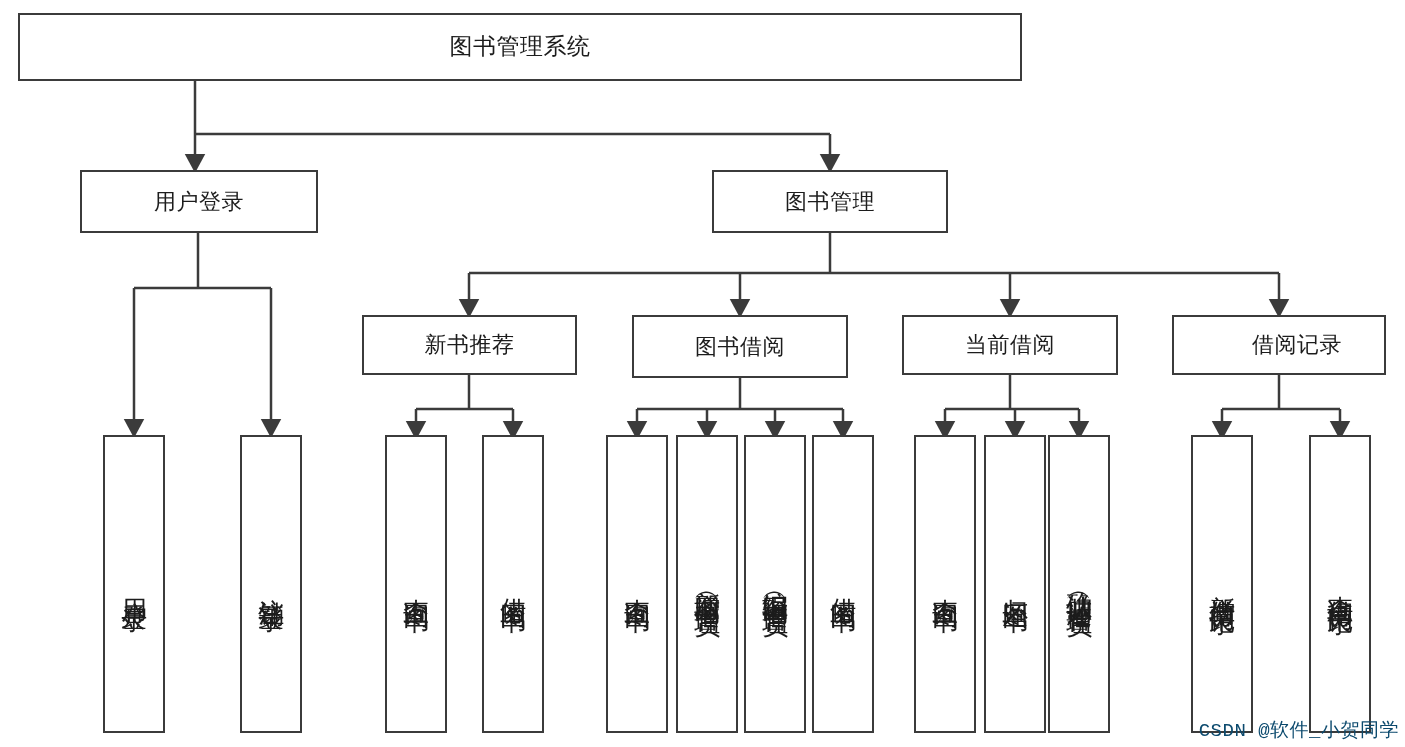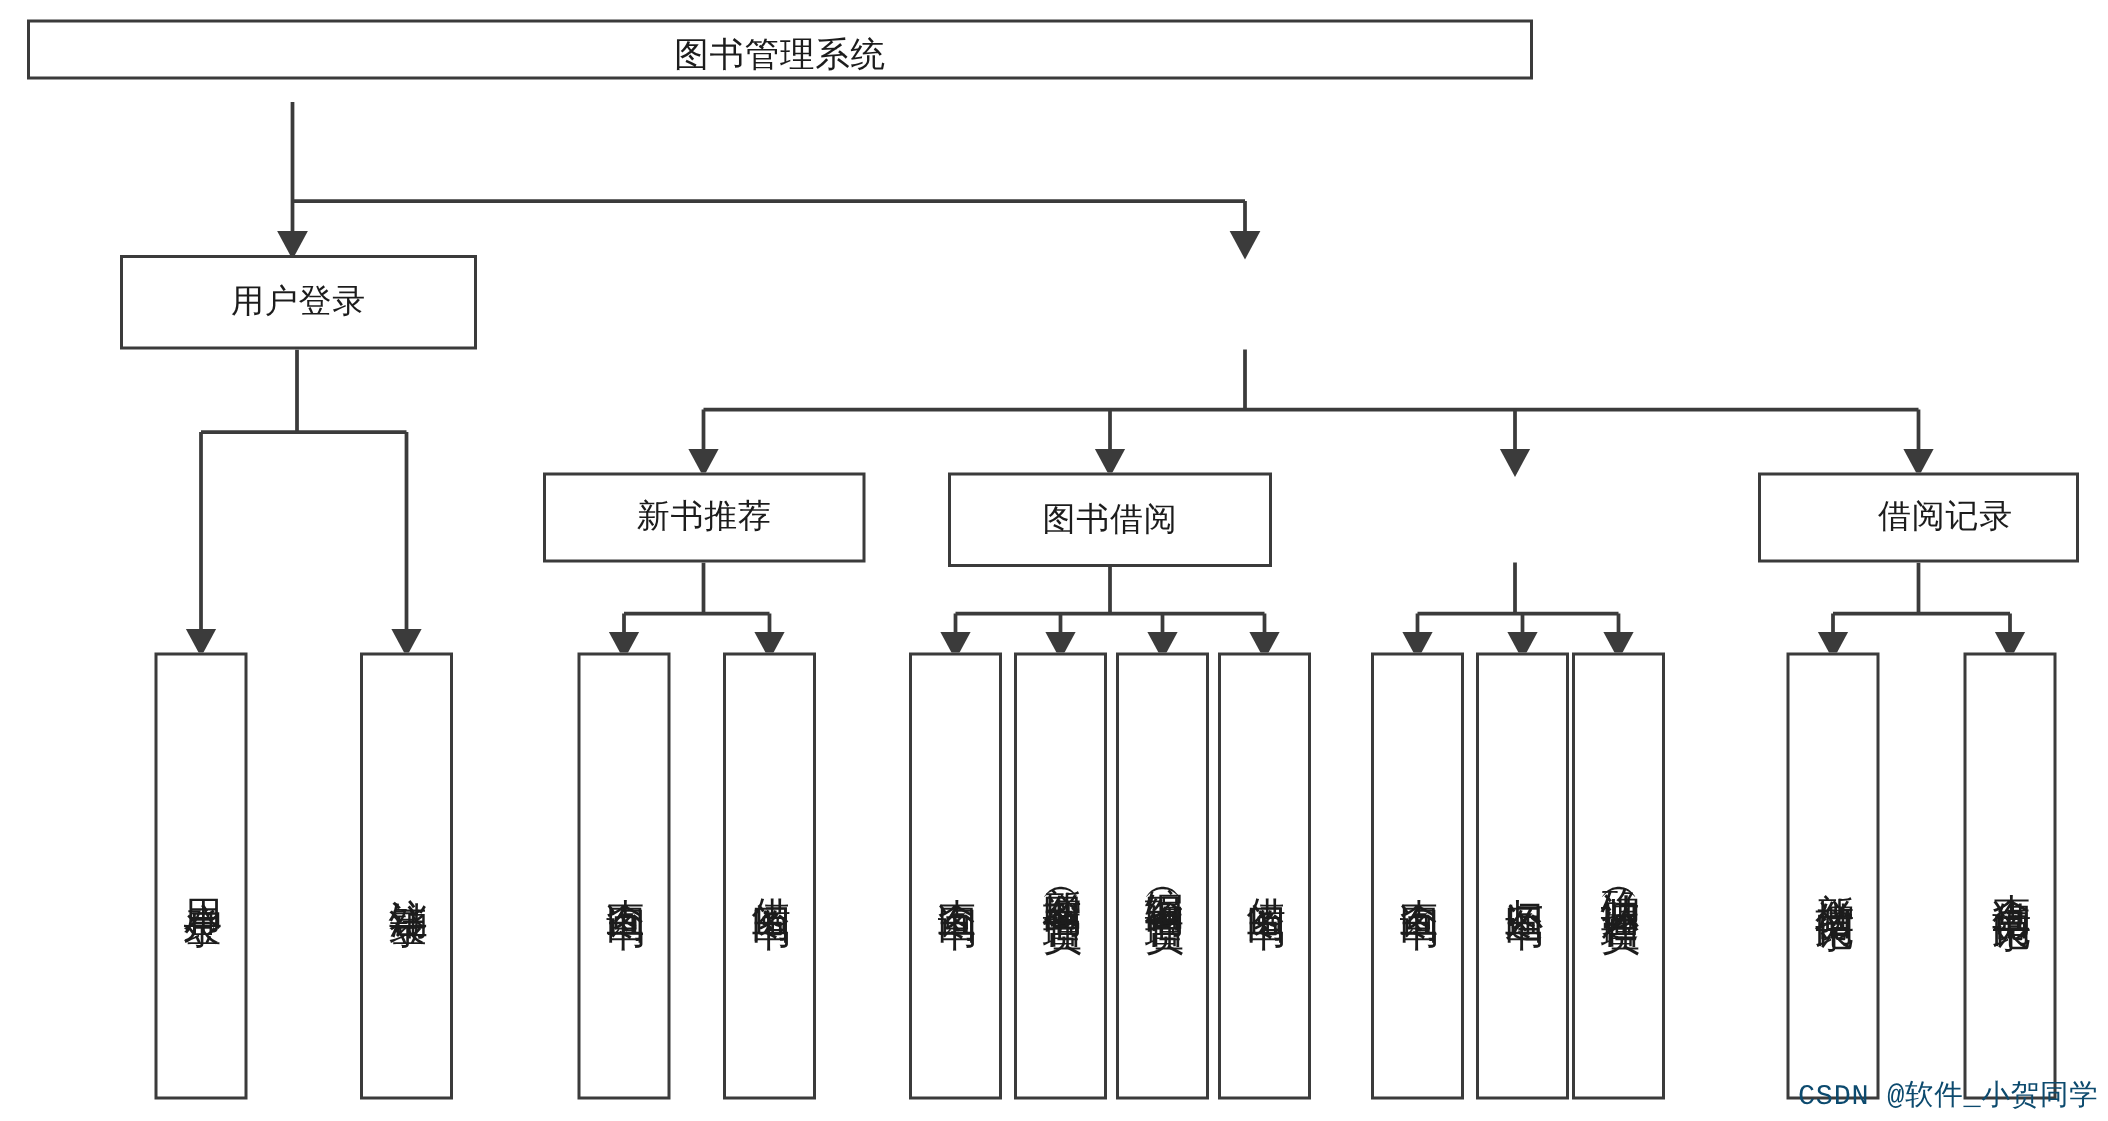--- a/index.html
+++ b/index.html
@@ -114,33 +114,39 @@
       <path d="M1015,409 L1015,430" marker-end="url(#arrow)"></path>
       <path d="M1079,409 L1079,430" marker-end="url(#arrow)"></path>
 
       <path d="M1279,375 L1279,409"></path>
       <path d="M1222,409 L1340,409"></path>
       <path d="M1222,409 L1222,430" marker-end="url(#arrow)"></path>
       <path d="M1340,409 L1340,430" marker-end="url(#arrow)"></path>
     </g>
   </svg>
 
-  <div class="node h-node" id="node-root" style="left:18px;top:13px;width:1004px;height:40px;align-items:flex-end;">
+  <div class="node h-node" id="node-root" style="left:18px;top:13px;width:1004px;height:68px;">
     <span class="lbl">图书管理系统</span>
   </div>
 
   <div class="node h-node" style="left:80px;top:170px;width:238px;height:63px;">
     <span class="lbl">用户登录</span>
+  </div>
+  <div class="node h-node" style="left:712px;top:170px;width:236px;height:63px;">
+    <span class="lbl">图书管理</span>
   </div>
 
   <div class="node h-node" style="left:362px;top:315px;width:215px;height:60px;justify-content:center;">
     <span class="lbl">新书推荐</span>
   </div>
   <div class="node h-node" style="left:632px;top:315px;width:216px;height:63px;">
     <span class="lbl">图书借阅</span>
+  </div>
+  <div class="node h-node" style="left:902px;top:315px;width:216px;height:60px;">
+    <span class="lbl">当前借阅</span>
   </div>
   <div class="node h-node" style="left:1172px;top:315px;width:214px;height:60px;padding-left:36px;">
     <span class="lbl">借阅记录</span>
   </div>
 
   <div class="node v-node" style="left:103px;top:435px;width:62px;height:298px;">
     <span class="lbl">用户登录</span>
   </div>
   <div class="node v-node" style="left:240px;top:435px;width:62px;height:298px;">
     <span class="lbl">注销登录</span>

